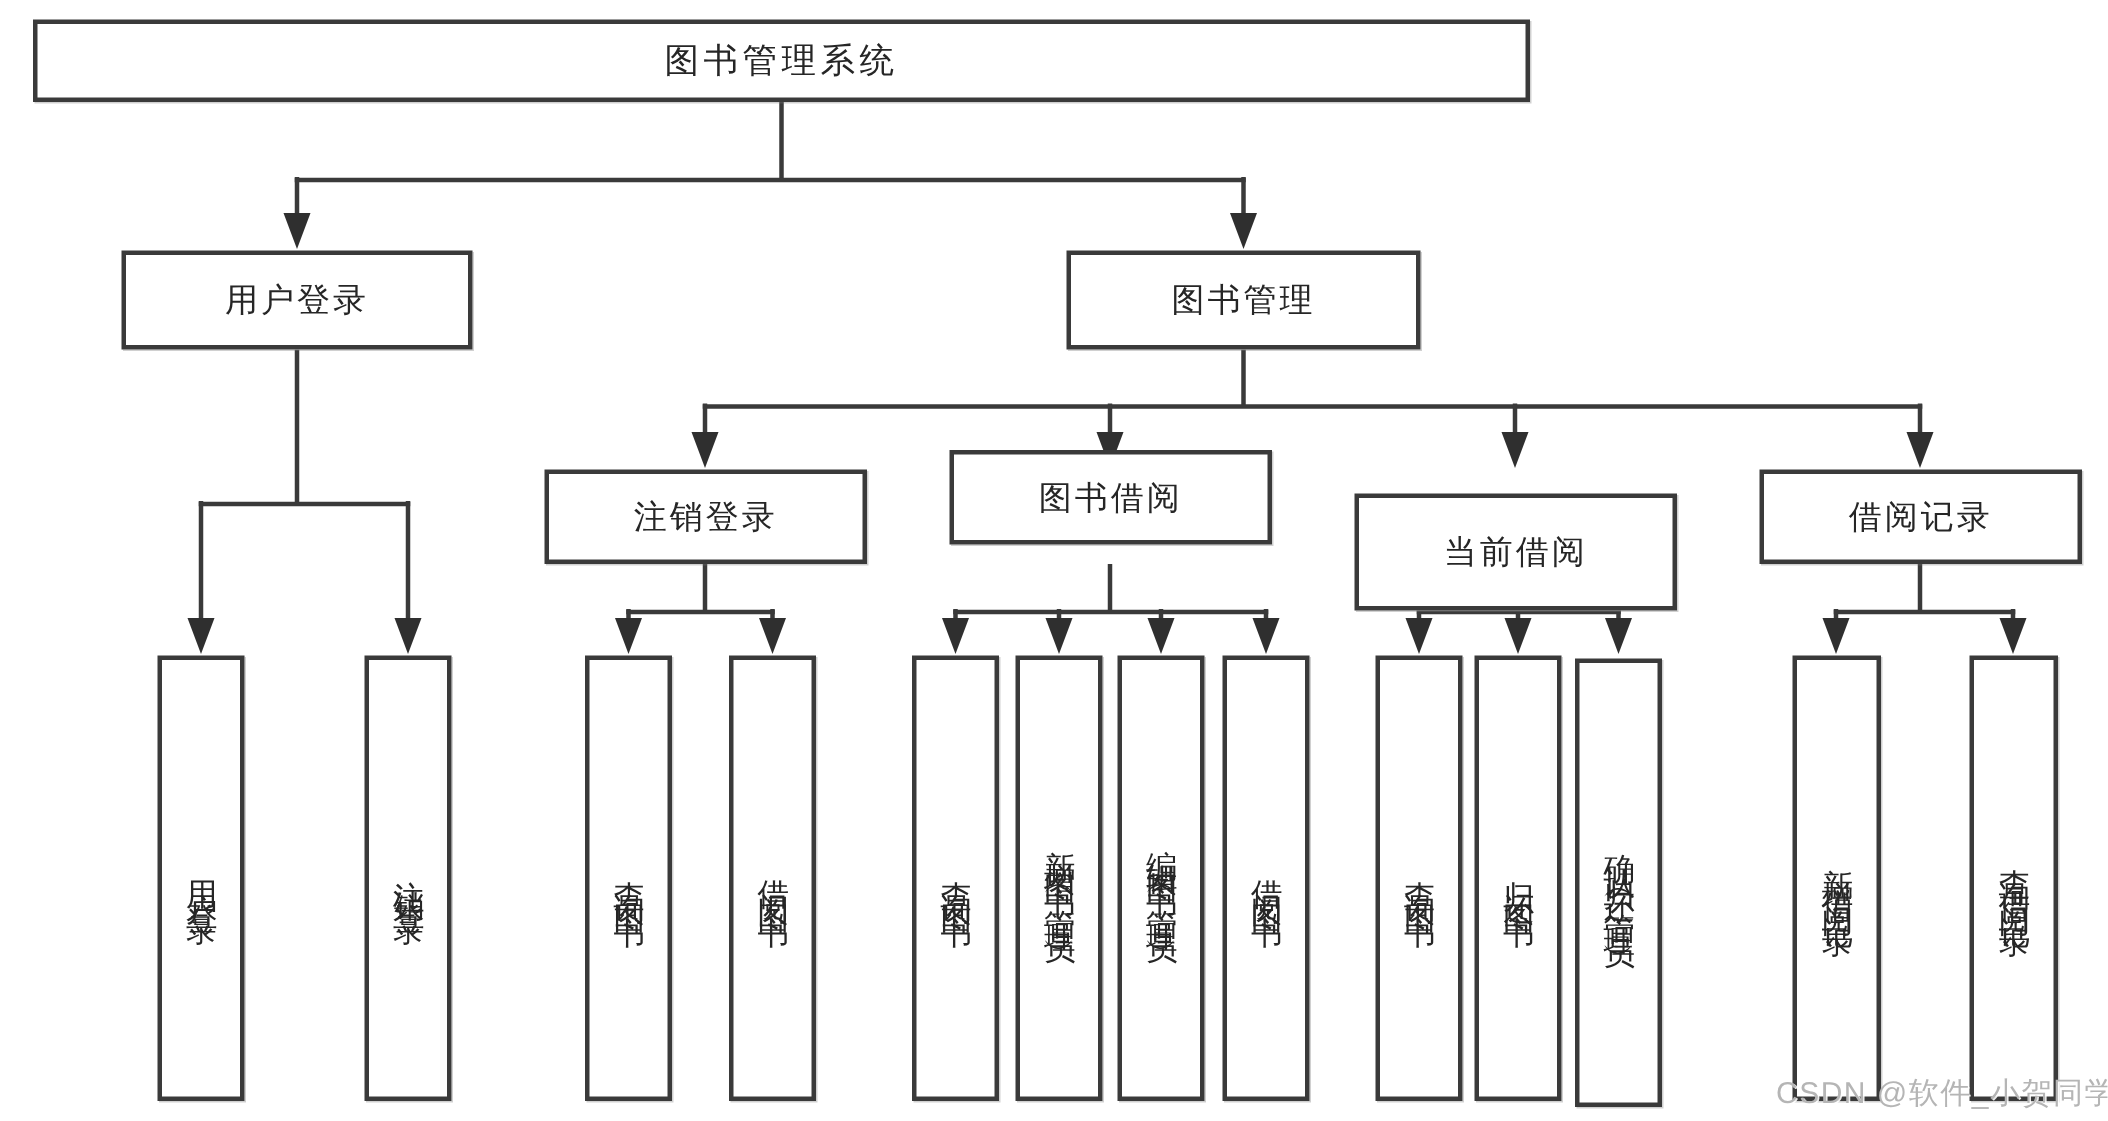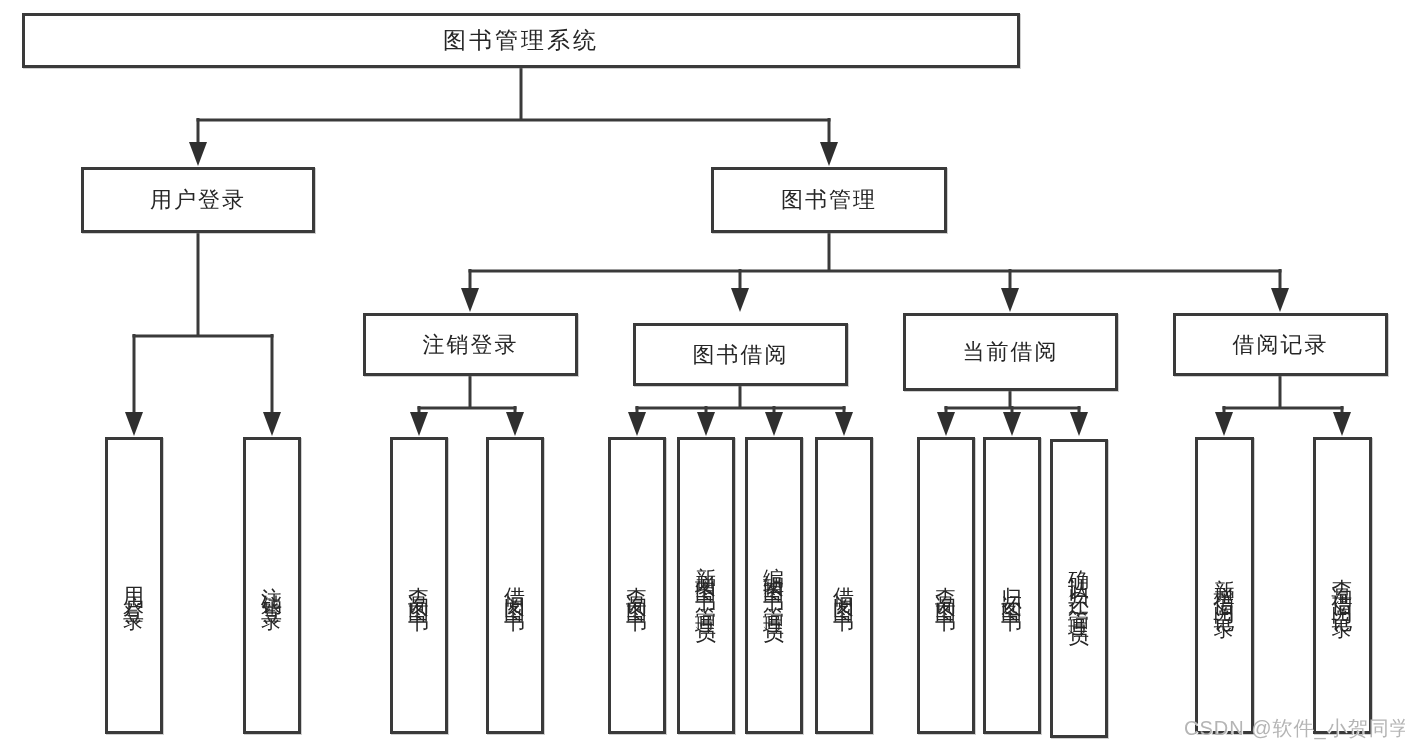--- a/index.html
+++ b/index.html
@@ -111,22 +111,22 @@
       <polygon points="1333,412 1351,412 1342,436"></polygon>
     </g>
   </svg>
 
   <div class="node node-h node-root" style="left:22px;top:13px;width:998px;height:55px;">图书管理系统</div>
 
   <div class="node node-h" style="left:81px;top:167px;width:234px;height:66px;">用户登录</div>
   <div class="node node-h" style="left:711px;top:167px;width:236px;height:66px;text-align:center;">图书管理</div>
 
   <div class="node node-h" style="left:363px;top:313px;width:215px;height:63px;">注销登录</div>
-  <div class="node node-h" style="left:633px;top:323px;width:215px;height:63px;text-align:center;">图书借阅</div>
-  <div class="node node-h" style="left:903px;top:313px;width:215px;height:78px;">当前借阅</div>
+  <div class="node node-h" style="left:633px;top:300px;width:215px;height:63px;text-align:center;">图书借阅</div>
+  <div class="node node-h" style="left:903px;top:329px;width:215px;height:78px;">当前借阅</div>
   <div class="node node-h" style="left:1173px;top:313px;width:215px;height:63px;">借阅记录</div>
 
   <div class="node node-v" style="left:105px;top:437px;width:58px;height:297px;">用户登录</div>
   <div class="node node-v" style="left:243px;top:437px;width:58px;height:297px;">注销登录</div>
 
   <div class="node node-v" style="left:390px;top:437px;width:58px;height:297px;">查询图书</div>
   <div class="node node-v" style="left:486px;top:437px;width:58px;height:297px;">借阅图书</div>
 
   <div class="node node-v" style="left:608px;top:437px;width:58px;height:297px;">查询图书</div>
   <div class="node node-v" style="left:677px;top:437px;width:58px;height:297px;">新增图书（管理员）</div>

